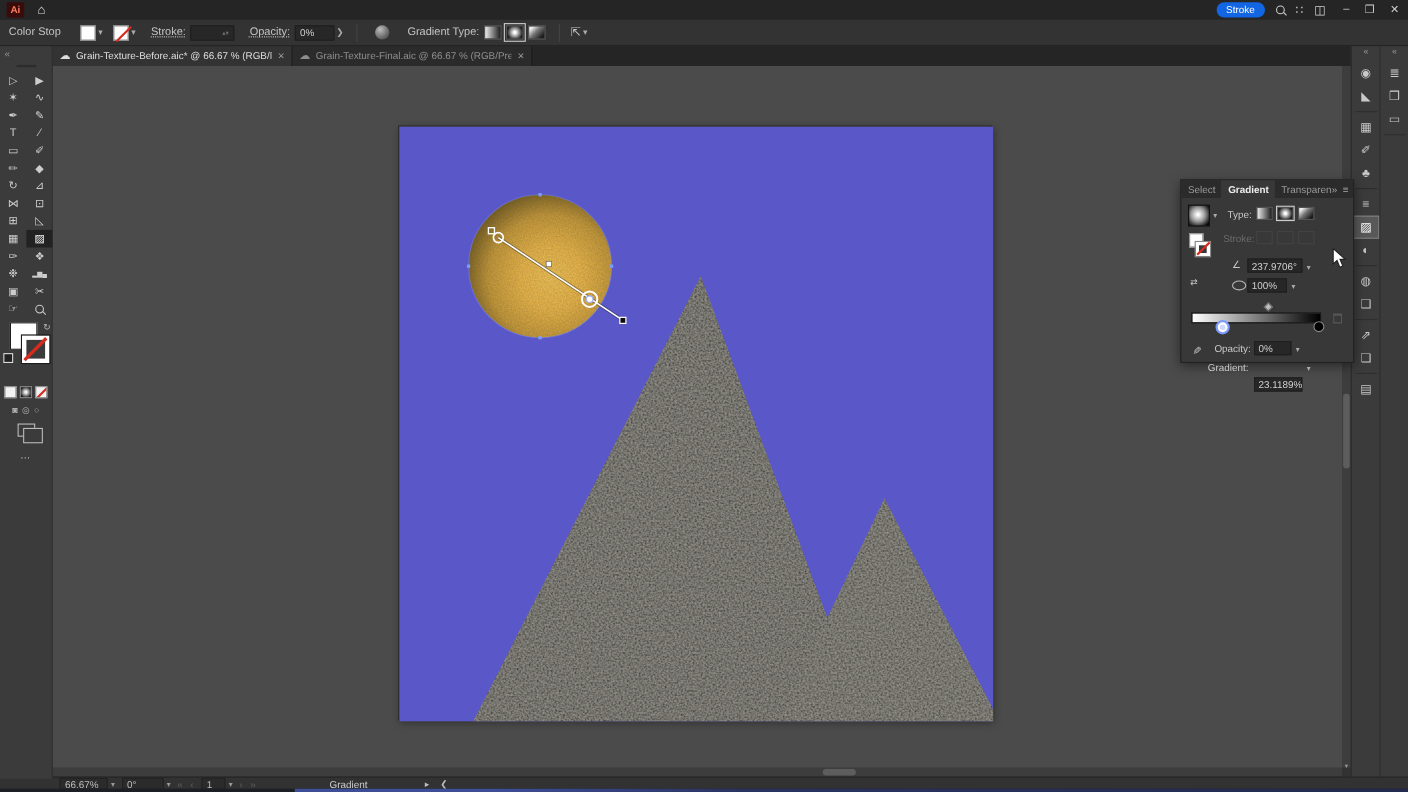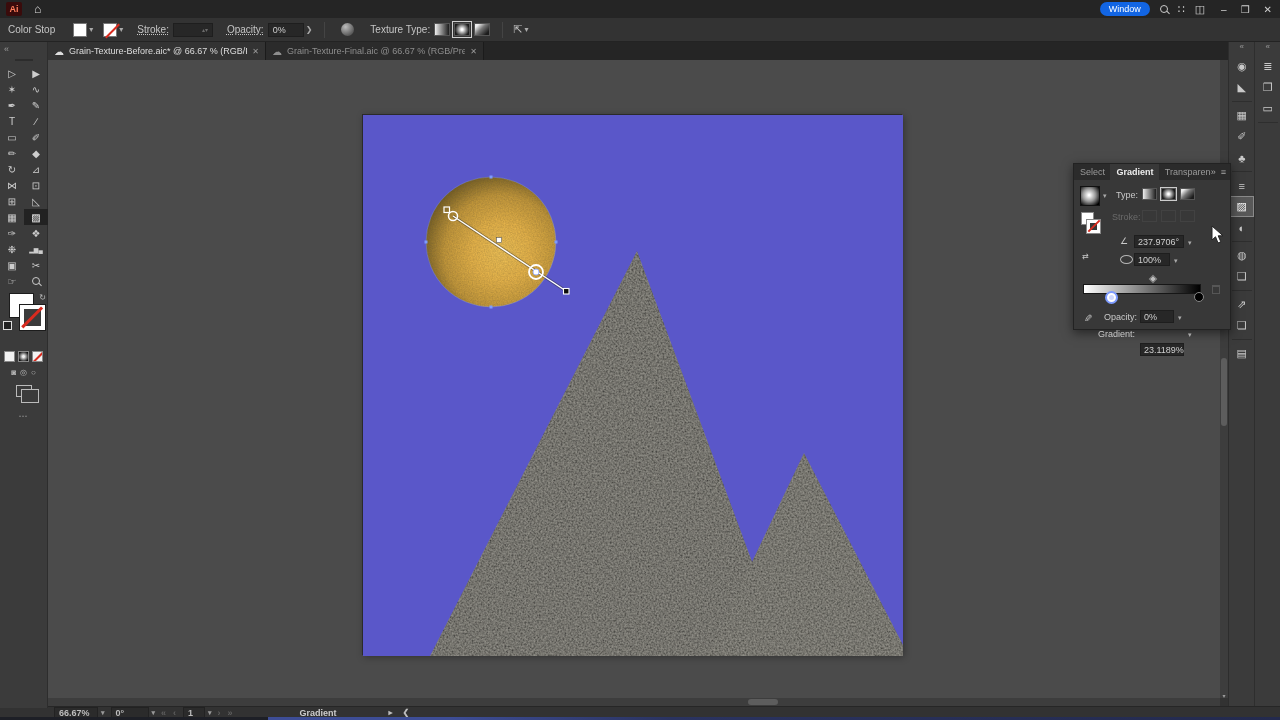--- a/index.html
+++ b/index.html
@@ -143,21 +143,21 @@
                 background:#000; border:1px solid #888; }
   .gp-trash { position:absolute; left:138px; top:105px; width:8px; height:9px; border:1px solid #6a6a6a;
               border-top:2px solid #6a6a6a; opacity:.6; }
   .gp-eyedrop { position:absolute; left:10px; top:132px; color:#c9c9c9; font-size:10px; transform:rotate(180deg); }
   .gp-oval { position:absolute; left:46px; top:75px; width:13px; height:9px; border:1px solid #b5b5b5; border-radius:50%; }
   .dis-t { color:#6a6a6a !important; }
   .gp-sbtn { opacity:.35; }
 
   
   .statusbar { position:absolute; left:48px; top:706px; width:1232px; height:12px; background:#323232;
-               border-top:1px solid #262626; display:flex; align-items:center; font-size:9px; color:#bdbdbd;font-weight:bold; }
+               border-top:1px solid #262626; display:flex; align-items:center; font-size:9px; color:#bdbdbd; }
   .sb-box { background:#2b2b2b; border:1px solid #222; height:11px; display:inline-flex; align-items:center;
             padding:0 4px; margin-left:6px; }
   .sb-dd { font-size:7px; color:#999; margin-left:3px; }
   .sb-gray { color:#5f5f5f; margin-left:6px; letter-spacing:1px; }
   .sb-tool { margin-left:66px; color:#cdcdcd; }
   .sb-arrows { margin-left:52px; color:#bdbdbd; display:flex; gap:10px; font-size:8px; }
   .bottom-strip { position:absolute; left:0; top:717px; width:1280px; height:3px; background:#1d1f26; }
   .bottom-strip-blue { position:absolute; left:268px; top:717px; width:1012px; height:3px;
                        background:linear-gradient(90deg,#3d4d96 0 18%, #2a3360 40%, #232a4e 100%); }
 
@@ -166,21 +166,21 @@
 </style>
 </head>
 <body>
 
 <div id="app">
 
   <div class="titlebar">
     <div class="ai-logo">Ai</div>
     <span class="home">⌂</span>
     <div class="tb-right">
-      <span class="share-btn">Window</span>
+      <span class="share-btn">Stroke</span>
       <span class="mag"></span>
       <span>∷</span>
       <span>◫</span>
       <div class="winctl">
         <span>–</span>
         <span>❒</span>
         <span>✕</span>
       </div>
     </div>
   </div>
@@ -193,21 +193,21 @@
     <span class="dd">▾</span>
     <span class="ul">Stroke:</span>
     <span class="box dis" style="width:40px;">
       <span style="margin-left:auto;font-size:6px;">▴▾</span>
     </span>
     <span class="ul">Opacity:</span>
     <span class="box" style="width:36px;">0%</span>
     <span class="dd">❯</span>
     <span class="vsep"></span>
     <span class="sphere"></span>
-    <span style="margin-left:16px;">Texture Type:</span>
+    <span style="margin-left:16px;">Gradient Type:</span>
     <span class="gtype-btn gt-linear"></span>
     <span class="gtype-btn gt-radial sel"></span>
     <span class="gtype-btn gt-free"></span>
     <span class="vsep"></span>
     <span style="margin-left:10px;font-size:11px;">⇱</span>
     <span class="dd">▾</span>
   </div>
 
   <div class="tabbar">
     <div class="doc-tab active">

